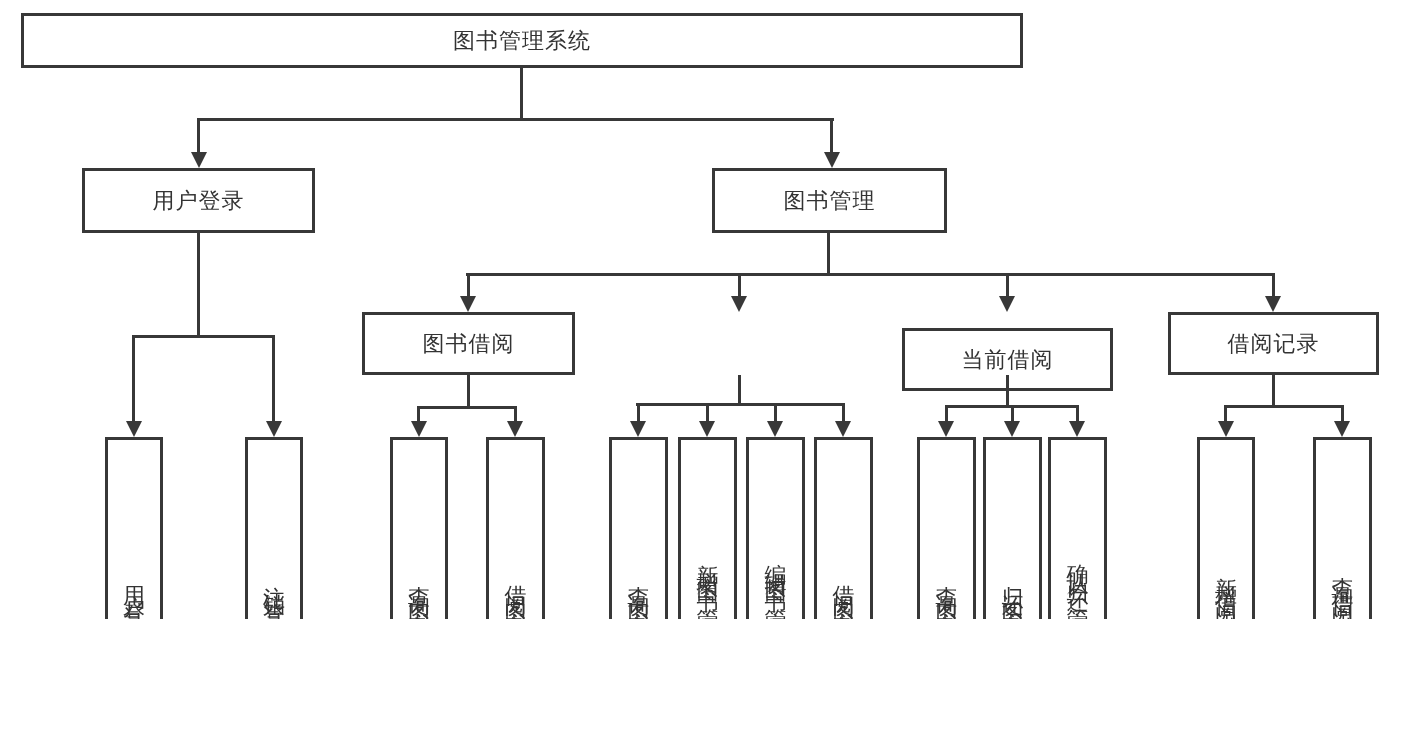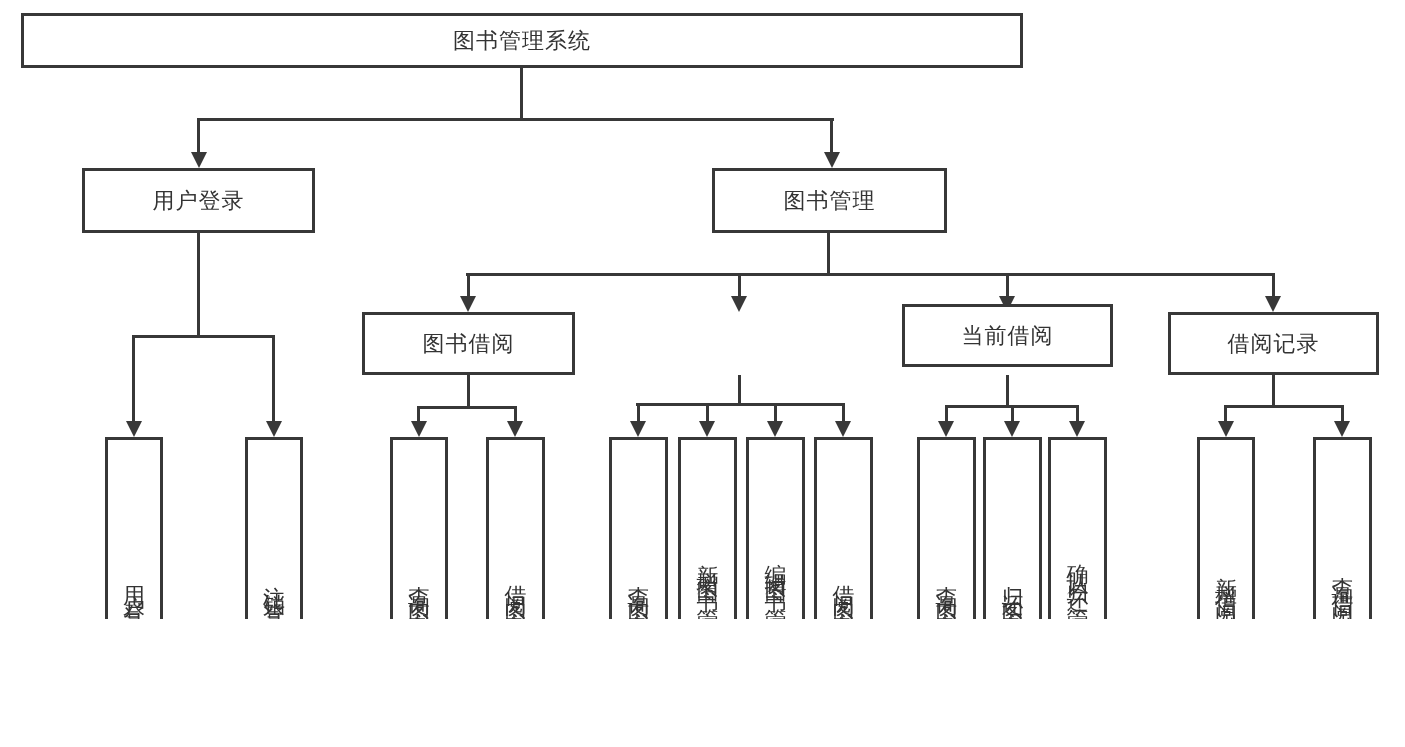--- a/index.html
+++ b/index.html
@@ -96,21 +96,21 @@
   <div class="vline" style="left:738px;top:273px;height:25px;"></div>
   <div class="arr" style="left:731px;top:296px;"></div>
   <div class="vline" style="left:1006px;top:273px;height:25px;"></div>
   <div class="arr" style="left:999px;top:296px;"></div>
   <div class="vline" style="left:1272px;top:273px;height:25px;"></div>
   <div class="arr" style="left:1265px;top:296px;"></div>
 
   <div class="box" style="left:362px;top:312px;width:213px;height:63px;">
     <span class="hlabel">图书借阅</span>
   </div>
-  <div class="box" style="left:902px;top:304px;width:211px;height:63px;">
+  <div class="box" style="left:902px;top:328px;width:211px;height:63px;">
     <span class="hlabel">当前借阅</span>
   </div>
   <div class="box" style="left:1168px;top:312px;width:211px;height:63px;">
     <span class="hlabel">借阅记录</span>
   </div>
 
   <div class="vline" style="left:467px;top:375px;height:31px;"></div>
   <div class="hline" style="left:417px;top:406px;width:100px;"></div>
   <div class="vline" style="left:417px;top:406px;height:17px;"></div>
   <div class="arr" style="left:411px;top:421px;"></div>

